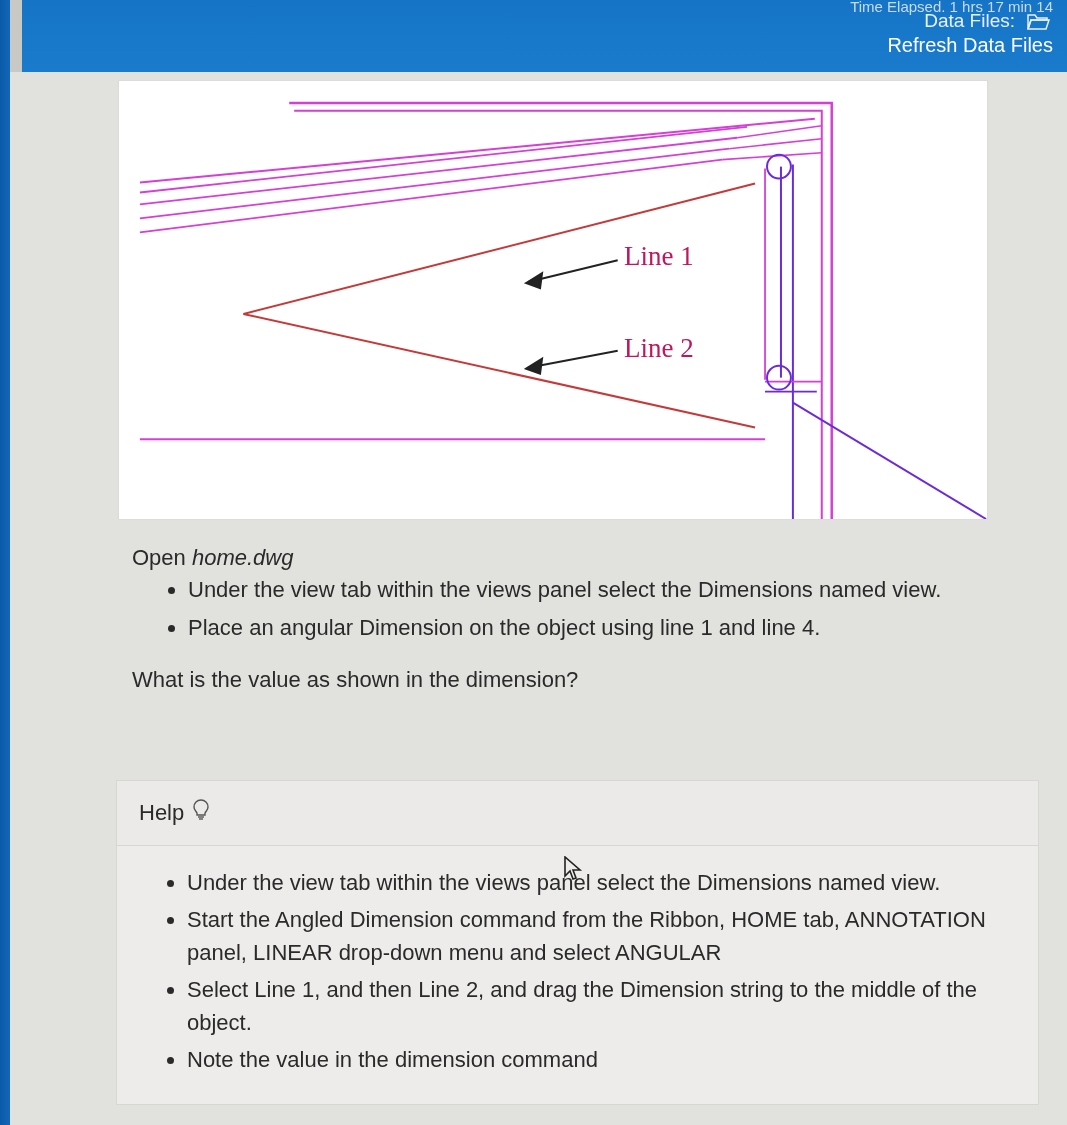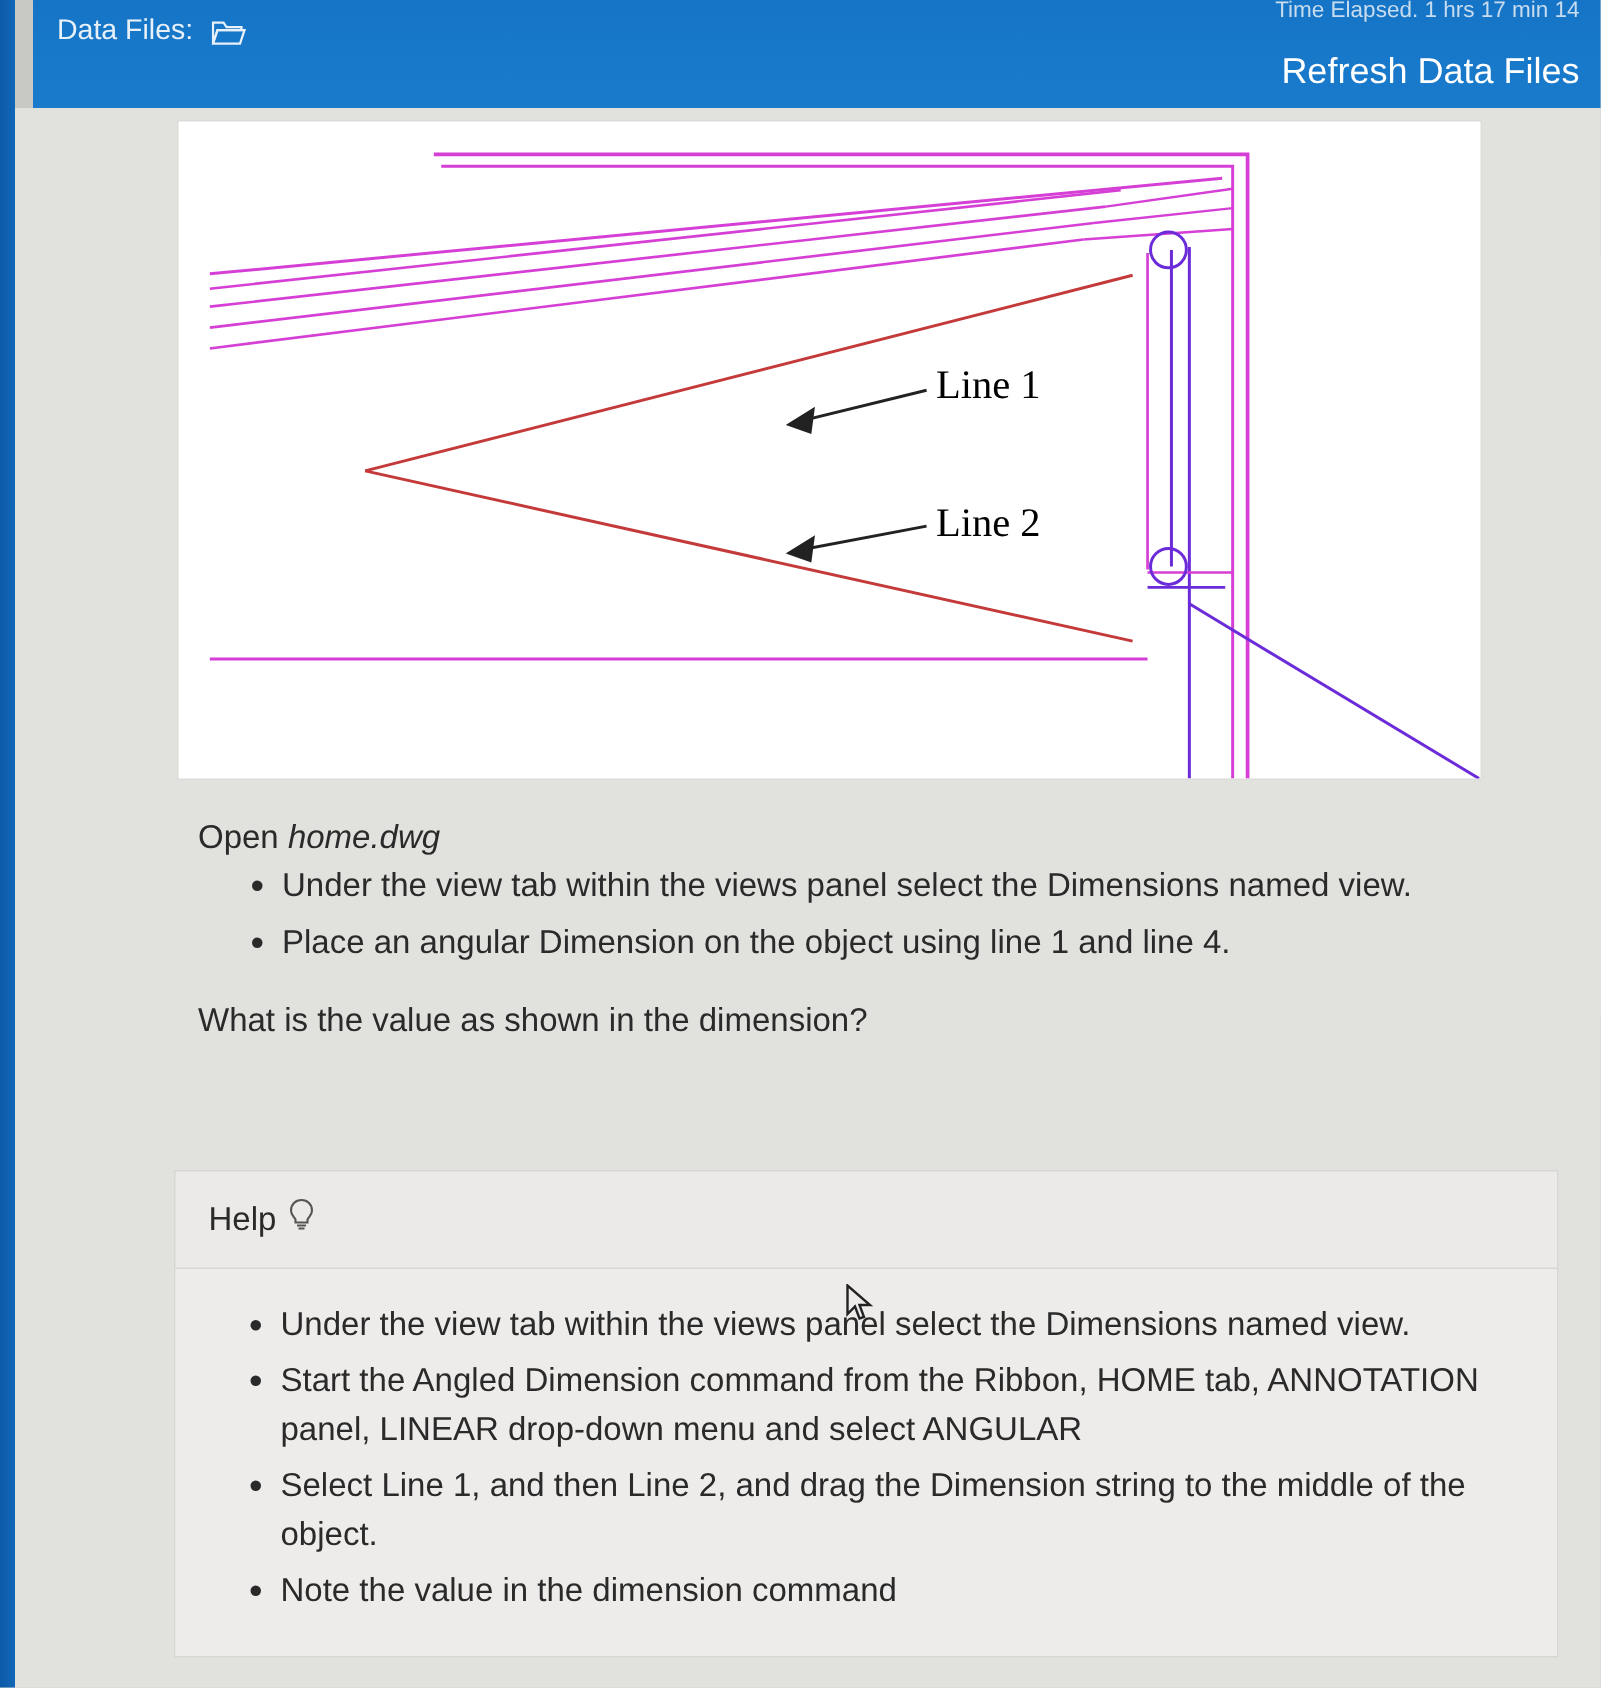--- a/index.html
+++ b/index.html
@@ -19,63 +19,63 @@
     }
     .header {
       position: absolute;
       left: 22px; right: 0; top: 0;
       height: 72px;
       background: linear-gradient(to bottom, #1574c6, #1a7bcd);
       color: #e8f1f9;
       display: flex;
       align-items: flex-start;
       padding: 8px 16px 0 16px;
-      justify-content: flex-start;
+      justify-content: flex-end;
     }
     .header-left {
       display: flex;
       align-items: center;
       gap: 12px;
       font-size: 19px;
       font-weight: 400;
       margin-top: 2px;
     }
     .folder-icon svg { display: block; }
     .header-right-top {
       position: absolute;
       right: 14px; top: -2px;
       font-size: 15px;
       color: #c8dcef;
     }
     .header-right-link {
       position: absolute;
       right: 14px;
       top: 34px;
-      font-size: 24px;
+      font-size: 20px;
       color: #ffffff;
       cursor: pointer;
     }
     .content {
       position: absolute;
       left: 10px; right: 0; top: 72px; bottom: 0;
       background: #e1e1de;
     }
     .diagram-card {
       position: absolute;
       left: 108px; top: 8px;
       width: 870px; height: 440px;
       background: #ffffff;
       border: 1px solid #dcdcd9;
     }
     .diagram-card svg { width: 100%; height: 100%; }
     .diagram-label {
       position: absolute;
       font-family: 'Comic Sans MS', 'Segoe Script', cursive;
       font-size: 27px;
-      color: #000000;
+      color: #be185d;
       pointer-events: none;
     }
     .instructions {
       position: absolute;
       left: 122px; top: 470px; right: 30px;
       font-size: 22px;
       color: #2a2a2a;
       line-height: 1.45;
     }
     .instructions .open-line { }

